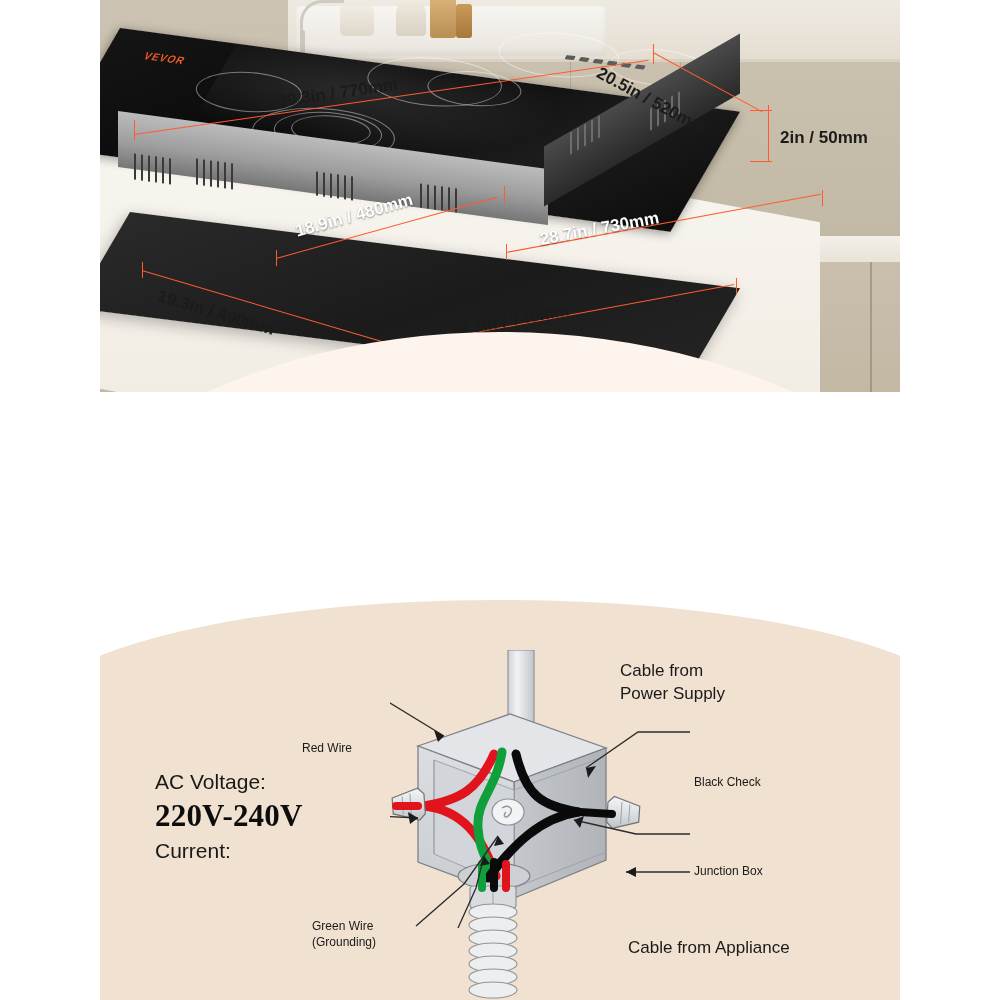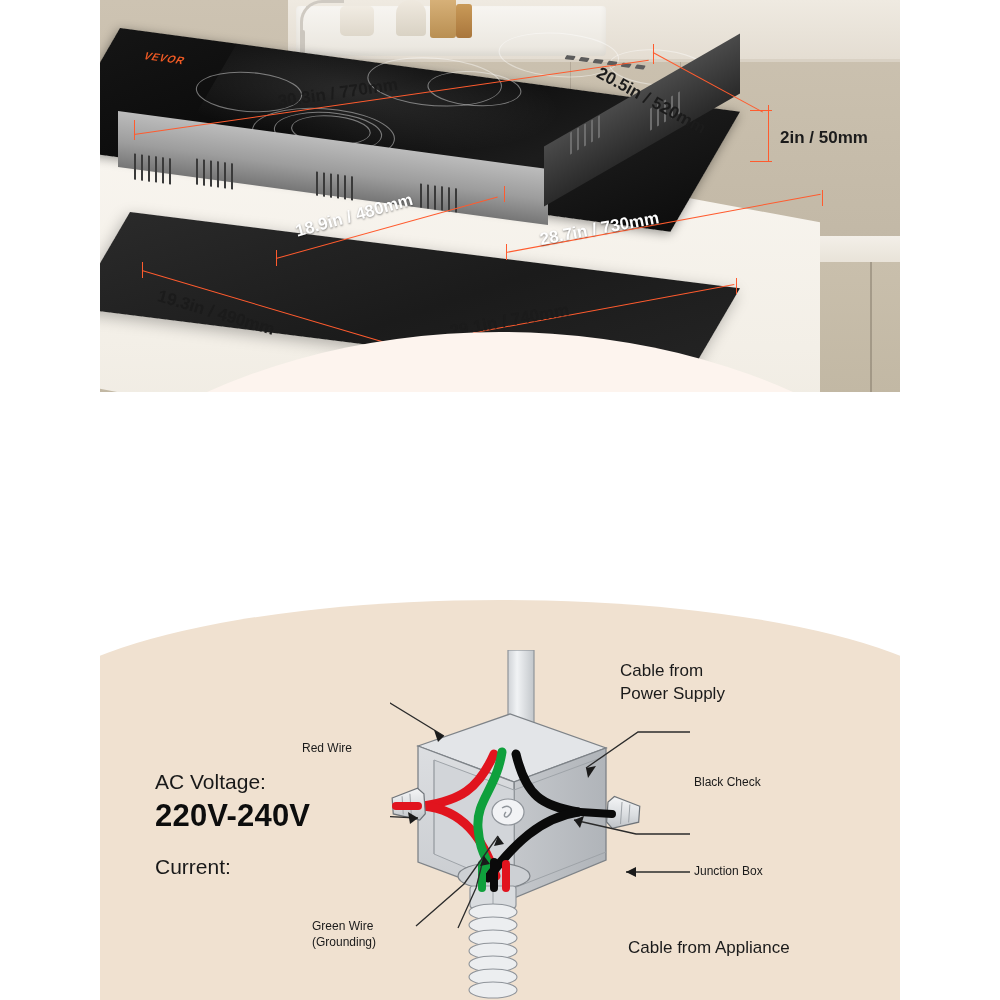--- a/index.html
+++ b/index.html
@@ -158,21 +158,21 @@
   .tan-dome{
     position:absolute; left:-70px; top:0; width:940px; height:420px;
     background:#f0e1d0;
     border-radius:50% 50% 0 0 / 28% 28% 0 0;
   }
   .spec-title{
     position:absolute; left:55px; top:108px;
     font-size:30px; font-weight:bold; color:#111; letter-spacing:.3px;
   }
   .spec-lab{ position:absolute; left:55px; font-size:21px; color:#191919; }
-  .spec-val{ position:absolute; left:55px; font-size:31px; font-weight:bold; color:#0d0d0d; letter-spacing:.2px; }
+  .spec-val{ position:absolute; left:55px; font-size:31px; font-weight:bold; color:#0d0d0d; letter-spacing:.2px;font-family:Liberation Serif, serif; }
 
   
   .jb{ position:absolute; left:290px; top:50px; width:400px; height:350px; }
   .wlabel{
     position:absolute; font-size:12px; color:#1a1a1a; white-space:nowrap;
   }
   .wlabel.bold{ font-weight:normal; font-size:17px; }
   .wlabel.two{ line-height:1.35; }
 </style>
 </head>
@@ -316,21 +316,21 @@
 
     <div class="photo-curve"></div>
   </div>
 
 
   <div class="bottom-panel">
     <div class="tan-dome"></div>
 
     <div class="spec-lab" style="top:170px;">AC Voltage:</div>
     <div class="spec-val" style="top:198px;">220V-240V</div>
-    <div class="spec-lab" style="top:255px;text-align:right;">Current:</div>
+    <div class="spec-lab" style="top:239px;text-align:right;">Current:</div>
 
     <div class="jb">
       <svg width="400" height="350" viewBox="0 0 400 350">
         <defs>
           <linearGradient id="boxFace" x1="0" y1="0" x2="0" y2="1">
             <stop offset="0%" stop-color="#dcdee1"></stop>
               <stop offset="100%" stop-color="#c9ccd0"></stop>
           </linearGradient>
           <linearGradient id="boxSide" x1="0" y1="0" x2="1" y2="0">
             <stop offset="0%" stop-color="#c4c7cb"></stop>

